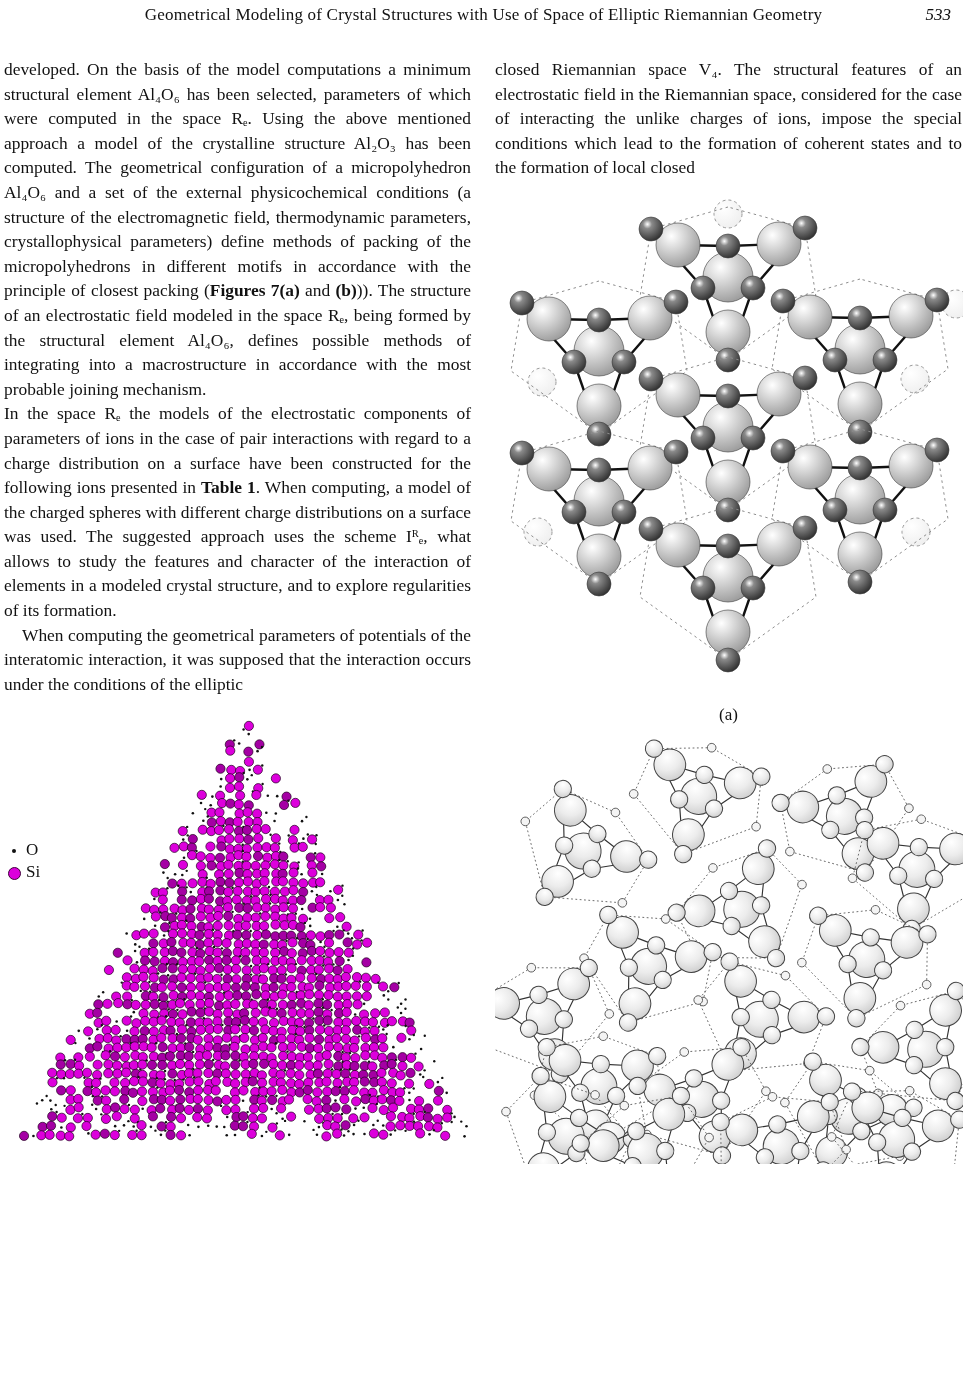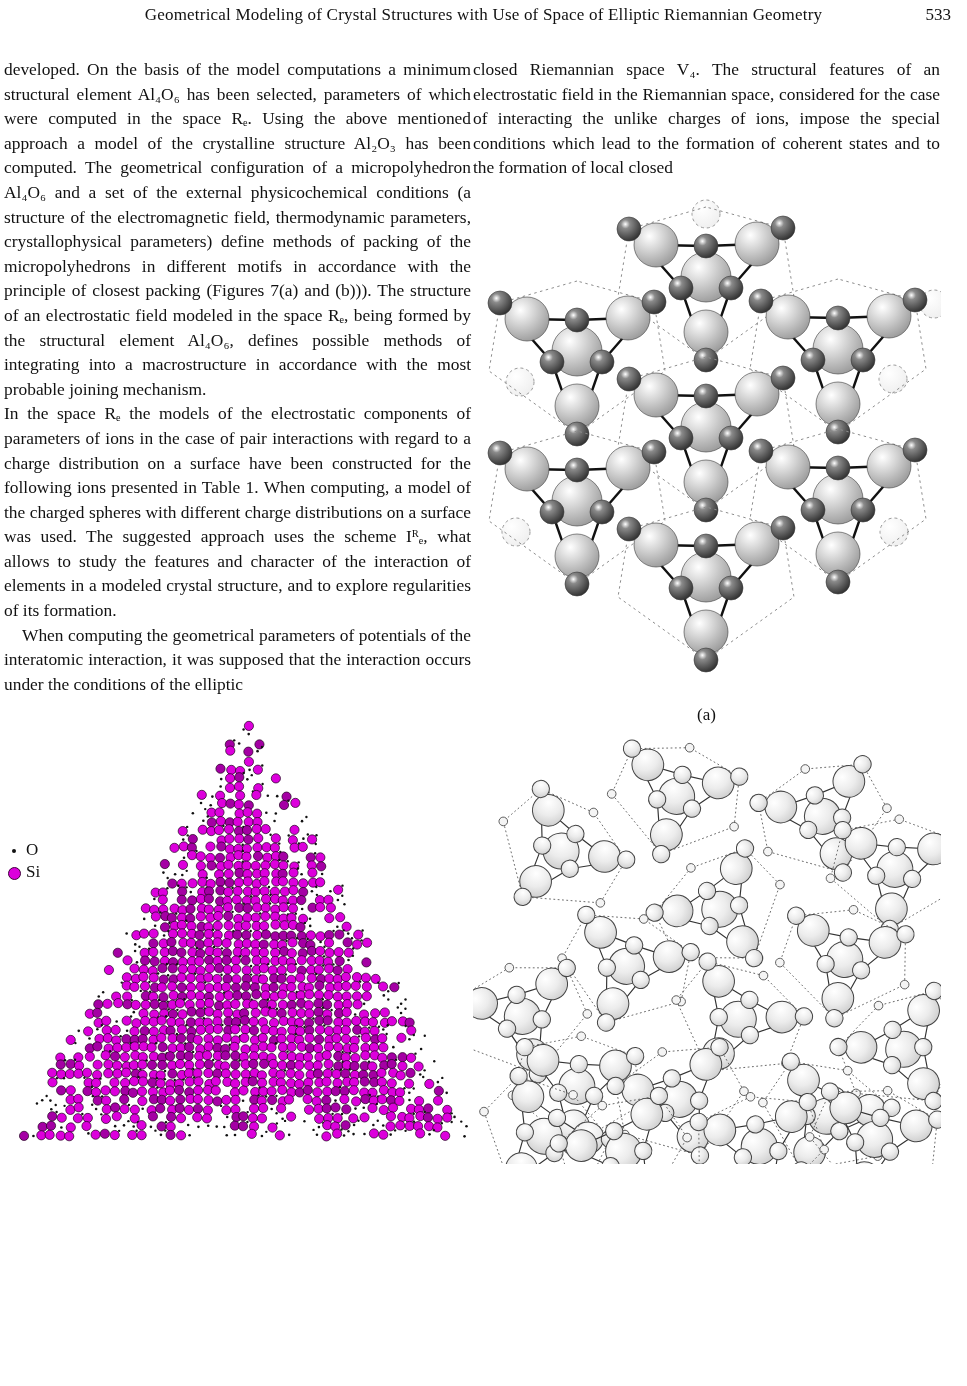--- a/index.html
+++ b/index.html
@@ -1,29 +1,29 @@
 <!DOCTYPE html>
 <html><head>
 <meta charset="utf-8">
 <style>
   html,body{margin:0;padding:0;background:#ffffff;}
   #page{position:relative;width:967px;height:1164px;background:#ffffff;
         font-family:"Liberation Serif", serif;color:#111;overflow:hidden;}
   
   #hdr-title{position:absolute;top:5px;left:0;width:100%;text-align:center;
              font-size:17px;letter-spacing:.2px;}
-  #hdr-page{position:absolute;top:5px;right:16px;font-size:17px;}
+  #hdr-page{position:absolute;top:5px;right:16px;font-size:17px;font-style:italic;}
   
   .col{position:absolute;top:57px;width:467px;font-size:17.4px;line-height:24.6px;
        text-align:justify;}
   #col-left{left:4px;}
-  #col-right{left:473px;}
+  #col-right{left:495px;}
   p{margin:0;}
   .indent{text-indent:18px;}
-  b.inline{font-weight:normal;margin-top:44px;}
+  b.inline{font-weight:bold;margin-top:44px;}
   h2{font-size:20px;line-height:25px;margin:14px 0 10px 0;font-weight:bold;
      padding-left:27px;text-indent:-27px;text-align:left;}
   h2 i{font-style:italic;}
   h2 sub{font-size:13px;}
   
   .figwrap{position:relative;margin-top:16px;}
   svg{display:block;}
   .figlabel{text-align:center;font-size:17px;margin:2px 0 4px 0;}
   .caption{font-weight:bold;font-size:16.6px;line-height:22.6px;margin-top:10px;
            text-align:justify;}

